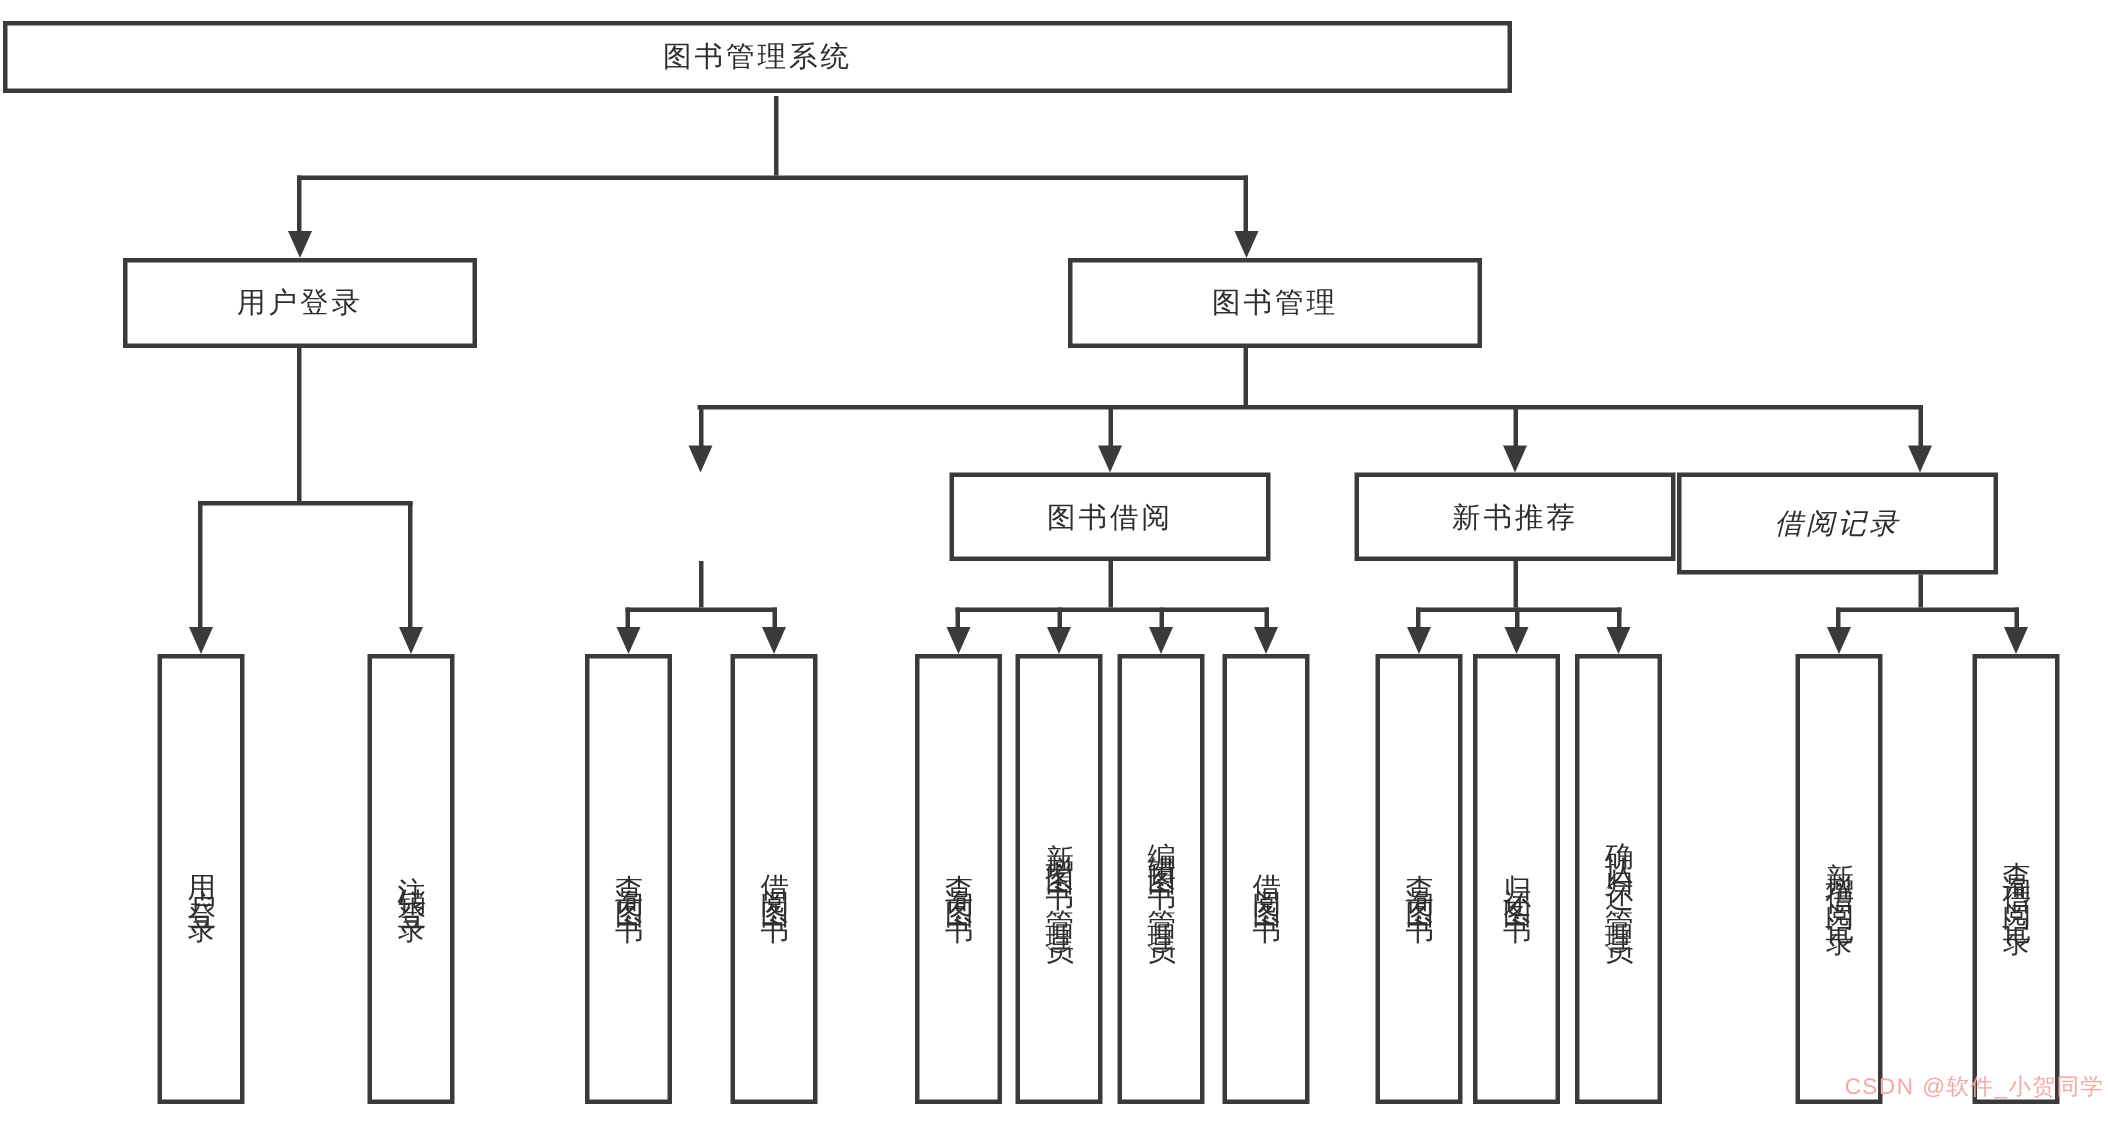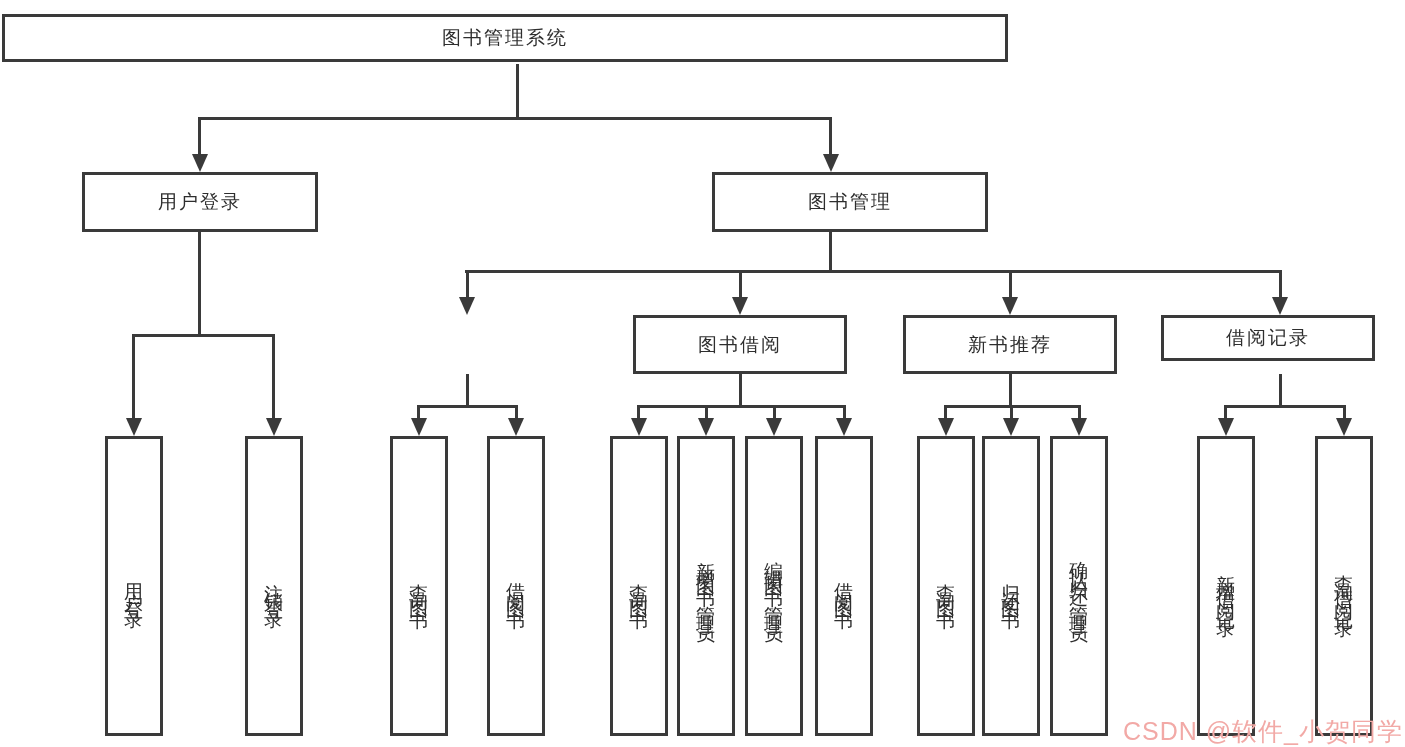--- a/index.html
+++ b/index.html
@@ -48,21 +48,21 @@
   }
   .vtext {
     writing-mode: vertical-rl;
     text-orientation: mixed;
     font-size: 19px; letter-spacing: 9px; line-height: 1;
     white-space: nowrap;
   }
   .watermark {
     position: absolute;
     right: 2px; top: 715px;
-    font-size: 25px; letter-spacing: 1px;
+    font-size: 15px; letter-spacing: 1px;
     color: #f2a9a6;
     z-index: 6;
   }
 </style>
 </head>
 <body>
 
 <div class="canvas">
 
   <div class="hbox" style="left:2px; top:14px; width:1006px; height:48px;">图书管理系统</div>
@@ -90,21 +90,21 @@
   <div class="arrow" style="left:459px; top:297px;"></div>
   <div class="vline" style="left:739px; top:270px; height:28px;"></div>
   <div class="arrow" style="left:732px; top:297px;"></div>
   <div class="vline" style="left:1009px; top:270px; height:28px;"></div>
   <div class="arrow" style="left:1002px; top:297px;"></div>
   <div class="vline" style="left:1279px; top:270px; height:28px;"></div>
   <div class="arrow" style="left:1272px; top:297px;"></div>
 
   <div class="hbox" style="left:633px; top:315px; width:214px; height:59px;">图书借阅</div>
   <div class="hbox" style="left:903px; top:315px; width:214px; height:59px;">新书推荐</div>
-  <div class="hbox" style="left:1161px; top:315px; width:214px; height:46px;">借阅记录</div>
+  <div class="hbox" style="left:1118px; top:315px; width:214px; height:68px;font-style:italic;">借阅记录</div>
 
   <div class="vline" style="left:466px; top:374px; height:31px;"></div>
   <div class="vline" style="left:739px; top:374px; height:31px;"></div>
   <div class="vline" style="left:1009px; top:374px; height:31px;"></div>
   <div class="vline" style="left:1279px; top:374px; height:31px;"></div>
 
   <div class="hline" style="left:417px; top:405px; width:101px;"></div>
   <div class="vline" style="left:417px; top:405px; height:14px;"></div>
   <div class="arrow" style="left:411px; top:418px;"></div>
   <div class="vline" style="left:515px; top:405px; height:14px;"></div>

